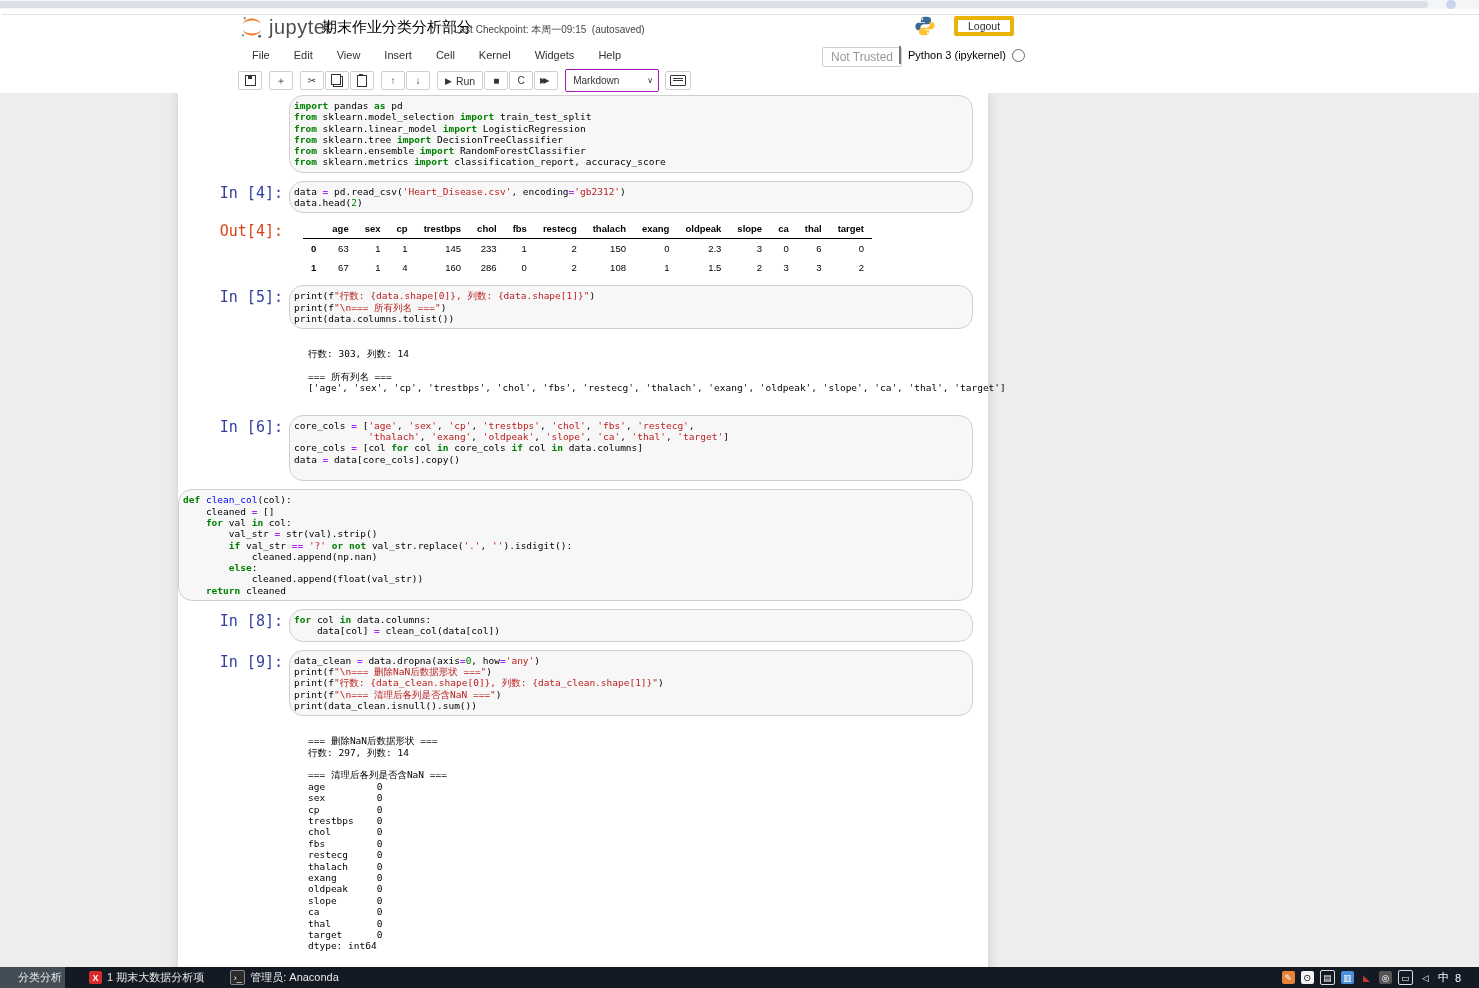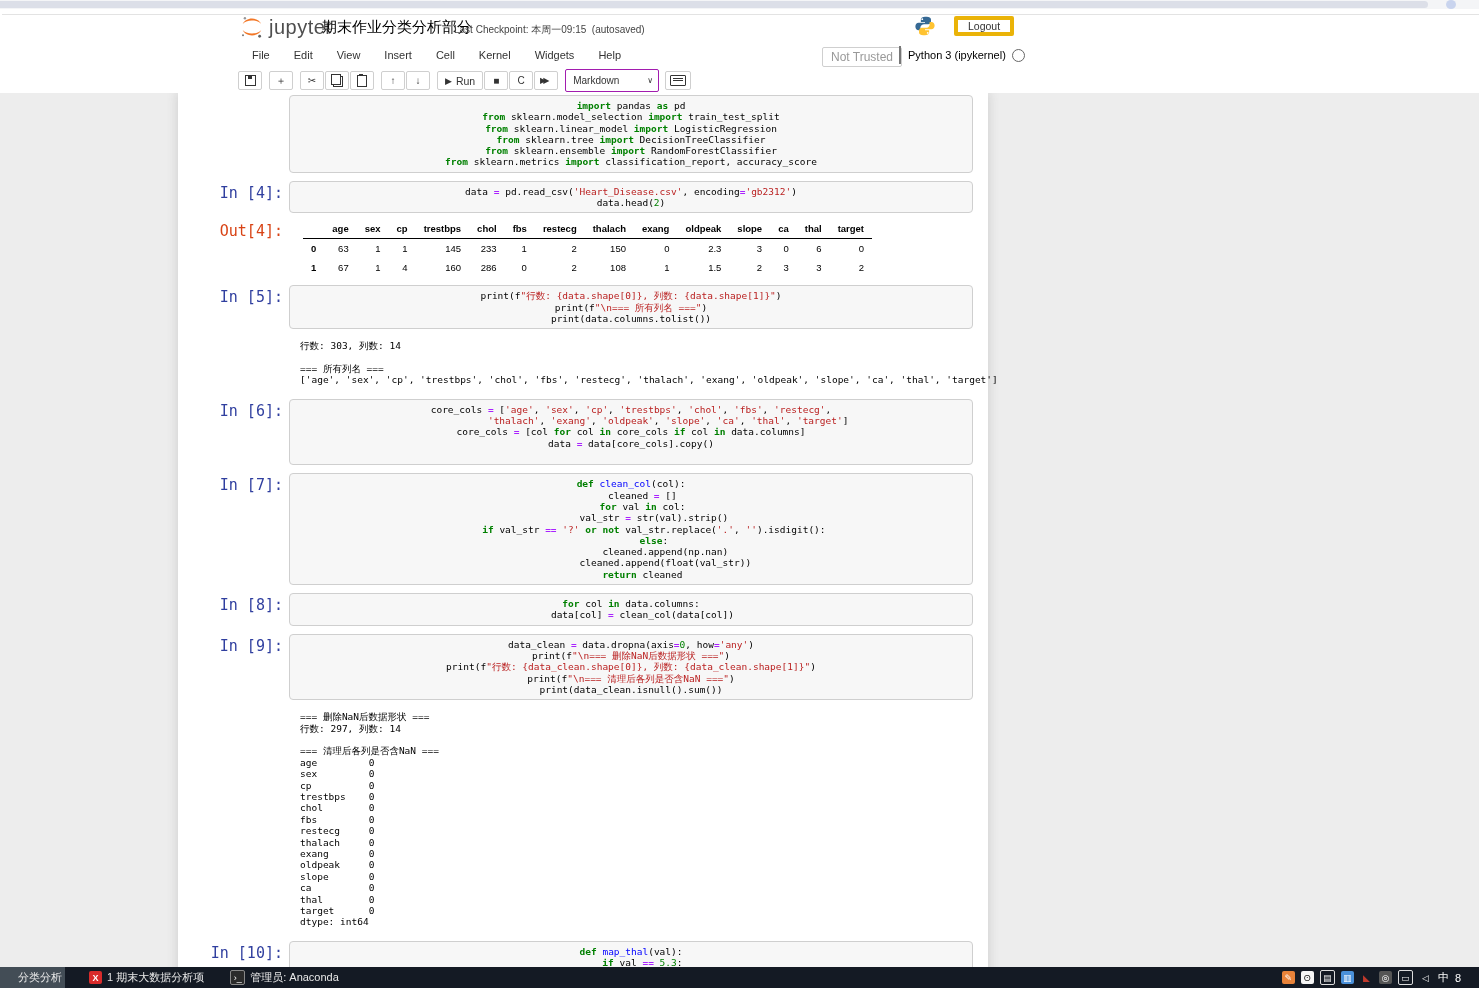--- a/index.html
+++ b/index.html
@@ -51,32 +51,32 @@
   .page{position:absolute;left:0;top:93px;width:1479px;height:874px;background:#ededed;overflow:hidden;}
   .nb-container{position:absolute;left:178px;top:0;width:810px;min-height:874px;background:#fff;
                 box-shadow:0 0 10px 1px rgba(80,80,80,.18);padding-top:2px;box-sizing:border-box;}
   .cell{margin-top:8px;}
   .cell:first-child{margin-top:0;}
   .cell-row{display:flex;}
   .prompt{width:111px;flex:0 0 111px;text-align:right;padding:3px 6px 0 0;box-sizing:border-box;
           font-family:"DejaVu Sans Mono",monospace;font-size:15px;white-space:nowrap;}
   .in-prompt{color:#303f9f;}
   .out-prompt{color:#d84315;}
-  .code-box{flex:1;margin-right:15px;background:#f7f7f7;border:1px solid #cfcfcf;border-radius:4px;
-            padding:4px 4px;cursor:text;text-align:center;}
+  .code-box{flex:1;margin-right:15px;background:#f7f7f7;border:1px solid #cfcfcf;border-radius:14px;
+            padding:4px 4px;cursor:text;}
   pre.code-line{margin:0;font-family:"DejaVu Sans Mono",monospace;font-size:9.5px;line-height:11.3px;white-space:pre;}
   .tok-k{color:#008000;font-weight:bold;}
   .tok-o{color:#aa22ff;font-weight:bold;}
   .tok-s{color:#ba2121;}
   .tok-n{color:#008000;}
   .tok-d{color:#0000ff;}
   .tok-p{color:#000;}
   .outrow{margin-top:6px;}
   .out-content{flex:1;margin-right:15px;padding-left:6px;}
-  pre.out-text{margin:5px;font-family:"DejaVu Sans Mono",monospace;font-size:9.5px;line-height:11.4px;color:#000;white-space:pre;}
+  pre.out-text{margin:13px;font-family:"DejaVu Sans Mono",monospace;font-size:9.5px;line-height:11.4px;color:#000;white-space:pre;}
   table.df{border-collapse:collapse;font-size:9.5px;color:#000;margin-left:8px;}
   table.df th,table.df td{padding:4px 8px;text-align:right;font-family:"Liberation Sans",sans-serif;}
   table.df thead tr{border-bottom:1px solid #000;}
   table.df th{font-weight:bold;}
   
   .taskbar{position:absolute;left:0;top:967px;width:1479px;height:21px;background:#141a24;display:flex;align-items:center;}
   .tb-item{display:flex;align-items:center;height:21px;color:#e8e8e8;font-size:11px;white-space:nowrap;cursor:pointer;}
   .tb-first{width:62px;background:#434d56;overflow:hidden;justify-content:flex-end;padding-right:3px;}
   .tb-ico{width:13px;height:13px;border-radius:2px;margin-right:5px;flex:0 0 13px;
           display:flex;align-items:center;justify-content:center;font-size:9px;color:#fff;}
@@ -303,29 +303,28 @@
               <pre class="code-line"><span class="tok-p">core_cols </span><span class="tok-o">=</span><span class="tok-p"> [</span><span class="tok-s">'age'</span><span class="tok-p">, </span><span class="tok-s">'sex'</span><span class="tok-p">, </span><span class="tok-s">'cp'</span><span class="tok-p">, </span><span class="tok-s">'trestbps'</span><span class="tok-p">, </span><span class="tok-s">'chol'</span><span class="tok-p">, </span><span class="tok-s">'fbs'</span><span class="tok-p">, </span><span class="tok-s">'restecg'</span><span class="tok-p">,</span></pre>
               <pre class="code-line"><span class="tok-p">             </span><span class="tok-s">'thalach'</span><span class="tok-p">, </span><span class="tok-s">'exang'</span><span class="tok-p">, </span><span class="tok-s">'oldpeak'</span><span class="tok-p">, </span><span class="tok-s">'slope'</span><span class="tok-p">, </span><span class="tok-s">'ca'</span><span class="tok-p">, </span><span class="tok-s">'thal'</span><span class="tok-p">, </span><span class="tok-s">'target'</span><span class="tok-p">]</span></pre>
               <pre class="code-line"><span class="tok-p">core_cols </span><span class="tok-o">=</span><span class="tok-p"> [col </span><span class="tok-k">for</span><span class="tok-p"> col </span><span class="tok-k">in</span><span class="tok-p"> core_cols </span><span class="tok-k">if</span><span class="tok-p"> col </span><span class="tok-k">in</span><span class="tok-p"> data.columns]</span></pre>
               <pre class="code-line"><span class="tok-p">data </span><span class="tok-o">=</span><span class="tok-p"> data[core_cols].copy()</span></pre>
               <pre class="code-line">&nbsp;</pre>
             </div>
           </div>
         </div>
         <div class="cell">
           <div class="cell-row">
-            <div class="prompt in-prompt">In [7]:</div>
             <div class="code-box">
               <pre class="code-line"><span class="tok-k">def</span><span class="tok-p"> </span><span class="tok-d">clean_col</span><span class="tok-p">(col):</span></pre>
               <pre class="code-line"><span class="tok-p">    cleaned </span><span class="tok-o">=</span><span class="tok-p"> []</span></pre>
               <pre class="code-line"><span class="tok-p">    </span><span class="tok-k">for</span><span class="tok-p"> val </span><span class="tok-k">in</span><span class="tok-p"> col:</span></pre>
               <pre class="code-line"><span class="tok-p">        val_str </span><span class="tok-o">=</span><span class="tok-p"> str(val).strip()</span></pre>
               <pre class="code-line"><span class="tok-p">        </span><span class="tok-k">if</span><span class="tok-p"> val_str </span><span class="tok-o">==</span><span class="tok-p"> </span><span class="tok-s">'?'</span><span class="tok-p"> </span><span class="tok-k">or</span><span class="tok-p"> </span><span class="tok-k">not</span><span class="tok-p"> val_str.replace(</span><span class="tok-s">'.'</span><span class="tok-p">, </span><span class="tok-s">''</span><span class="tok-p">).isdigit():</span></pre>
+              <pre class="code-line"><span class="tok-p">            cleaned.append(np.nan)</span></pre>
               <pre class="code-line"><span class="tok-p">        </span><span class="tok-k">else</span><span class="tok-p">:</span></pre>
-              <pre class="code-line"><span class="tok-p">            cleaned.append(np.nan)</span></pre>
               <pre class="code-line"><span class="tok-p">            cleaned.append(float(val_str))</span></pre>
               <pre class="code-line"><span class="tok-p">    </span><span class="tok-k">return</span><span class="tok-p"> cleaned</span></pre>
             </div>
           </div>
         </div>
         <div class="cell">
           <div class="cell-row">
             <div class="prompt in-prompt">In [8]:</div>
             <div class="code-box">
               <pre class="code-line"><span class="tok-k">for</span><span class="tok-p"> col </span><span class="tok-k">in</span><span class="tok-p"> data.columns:</span></pre>

